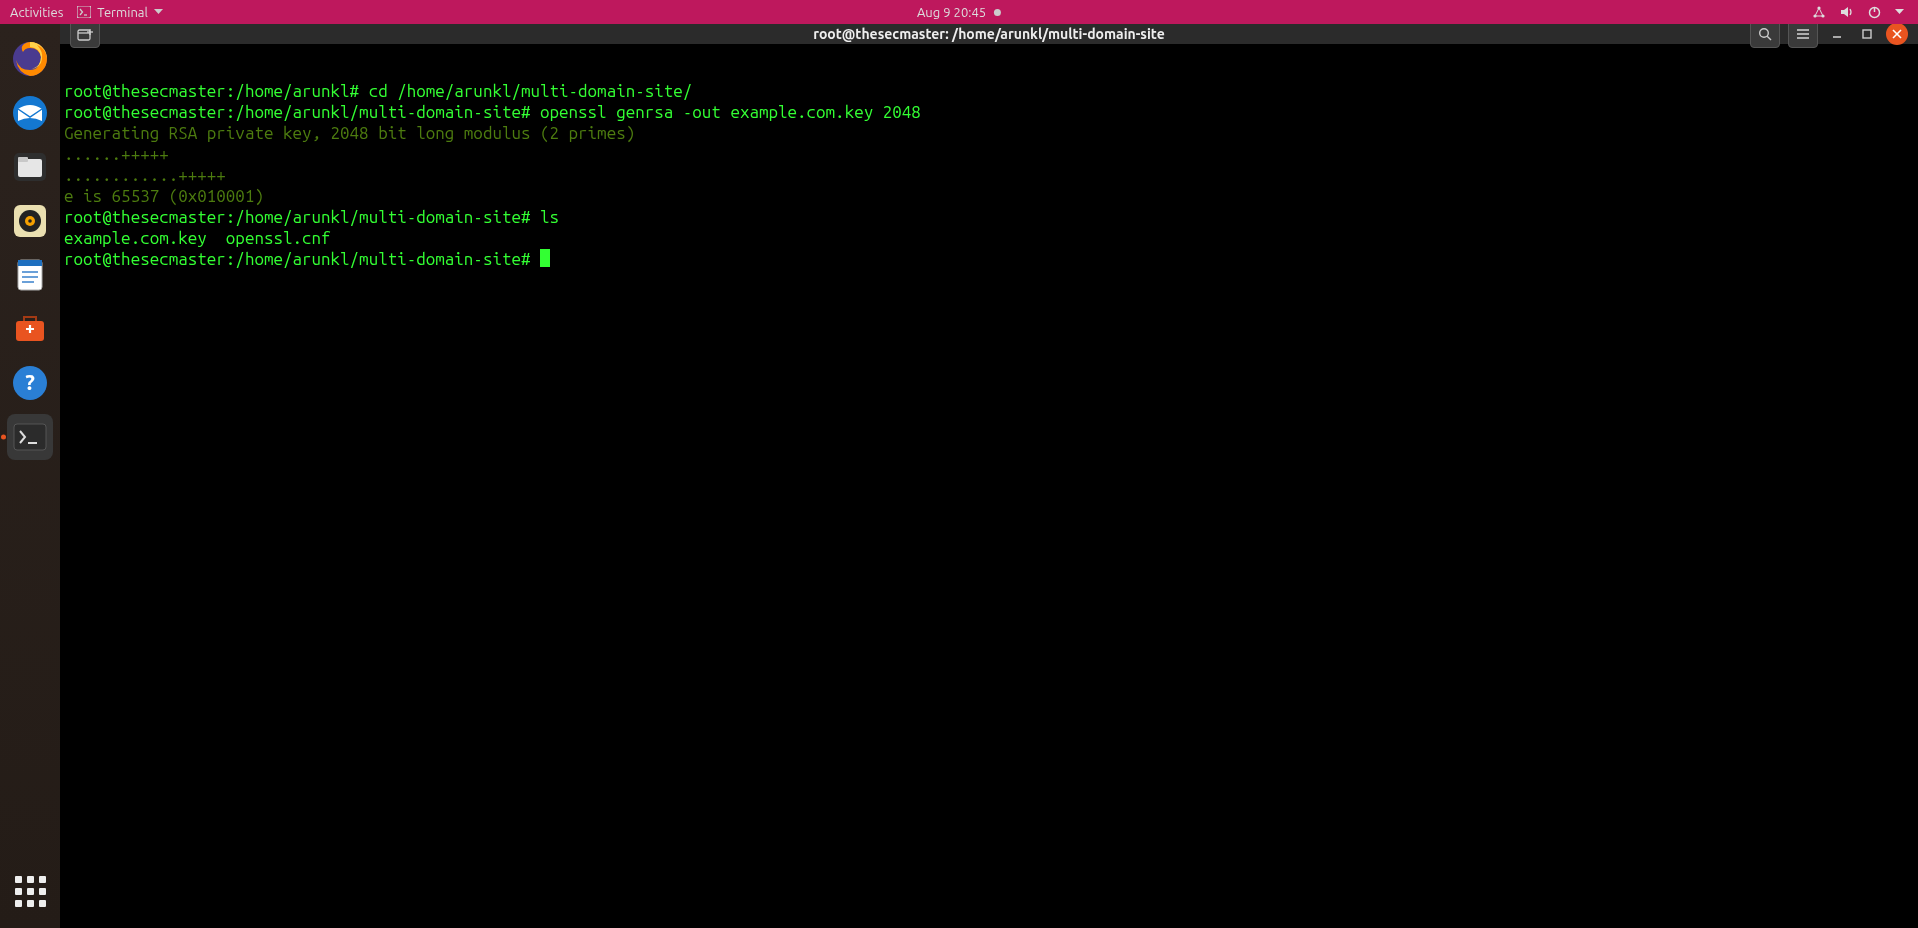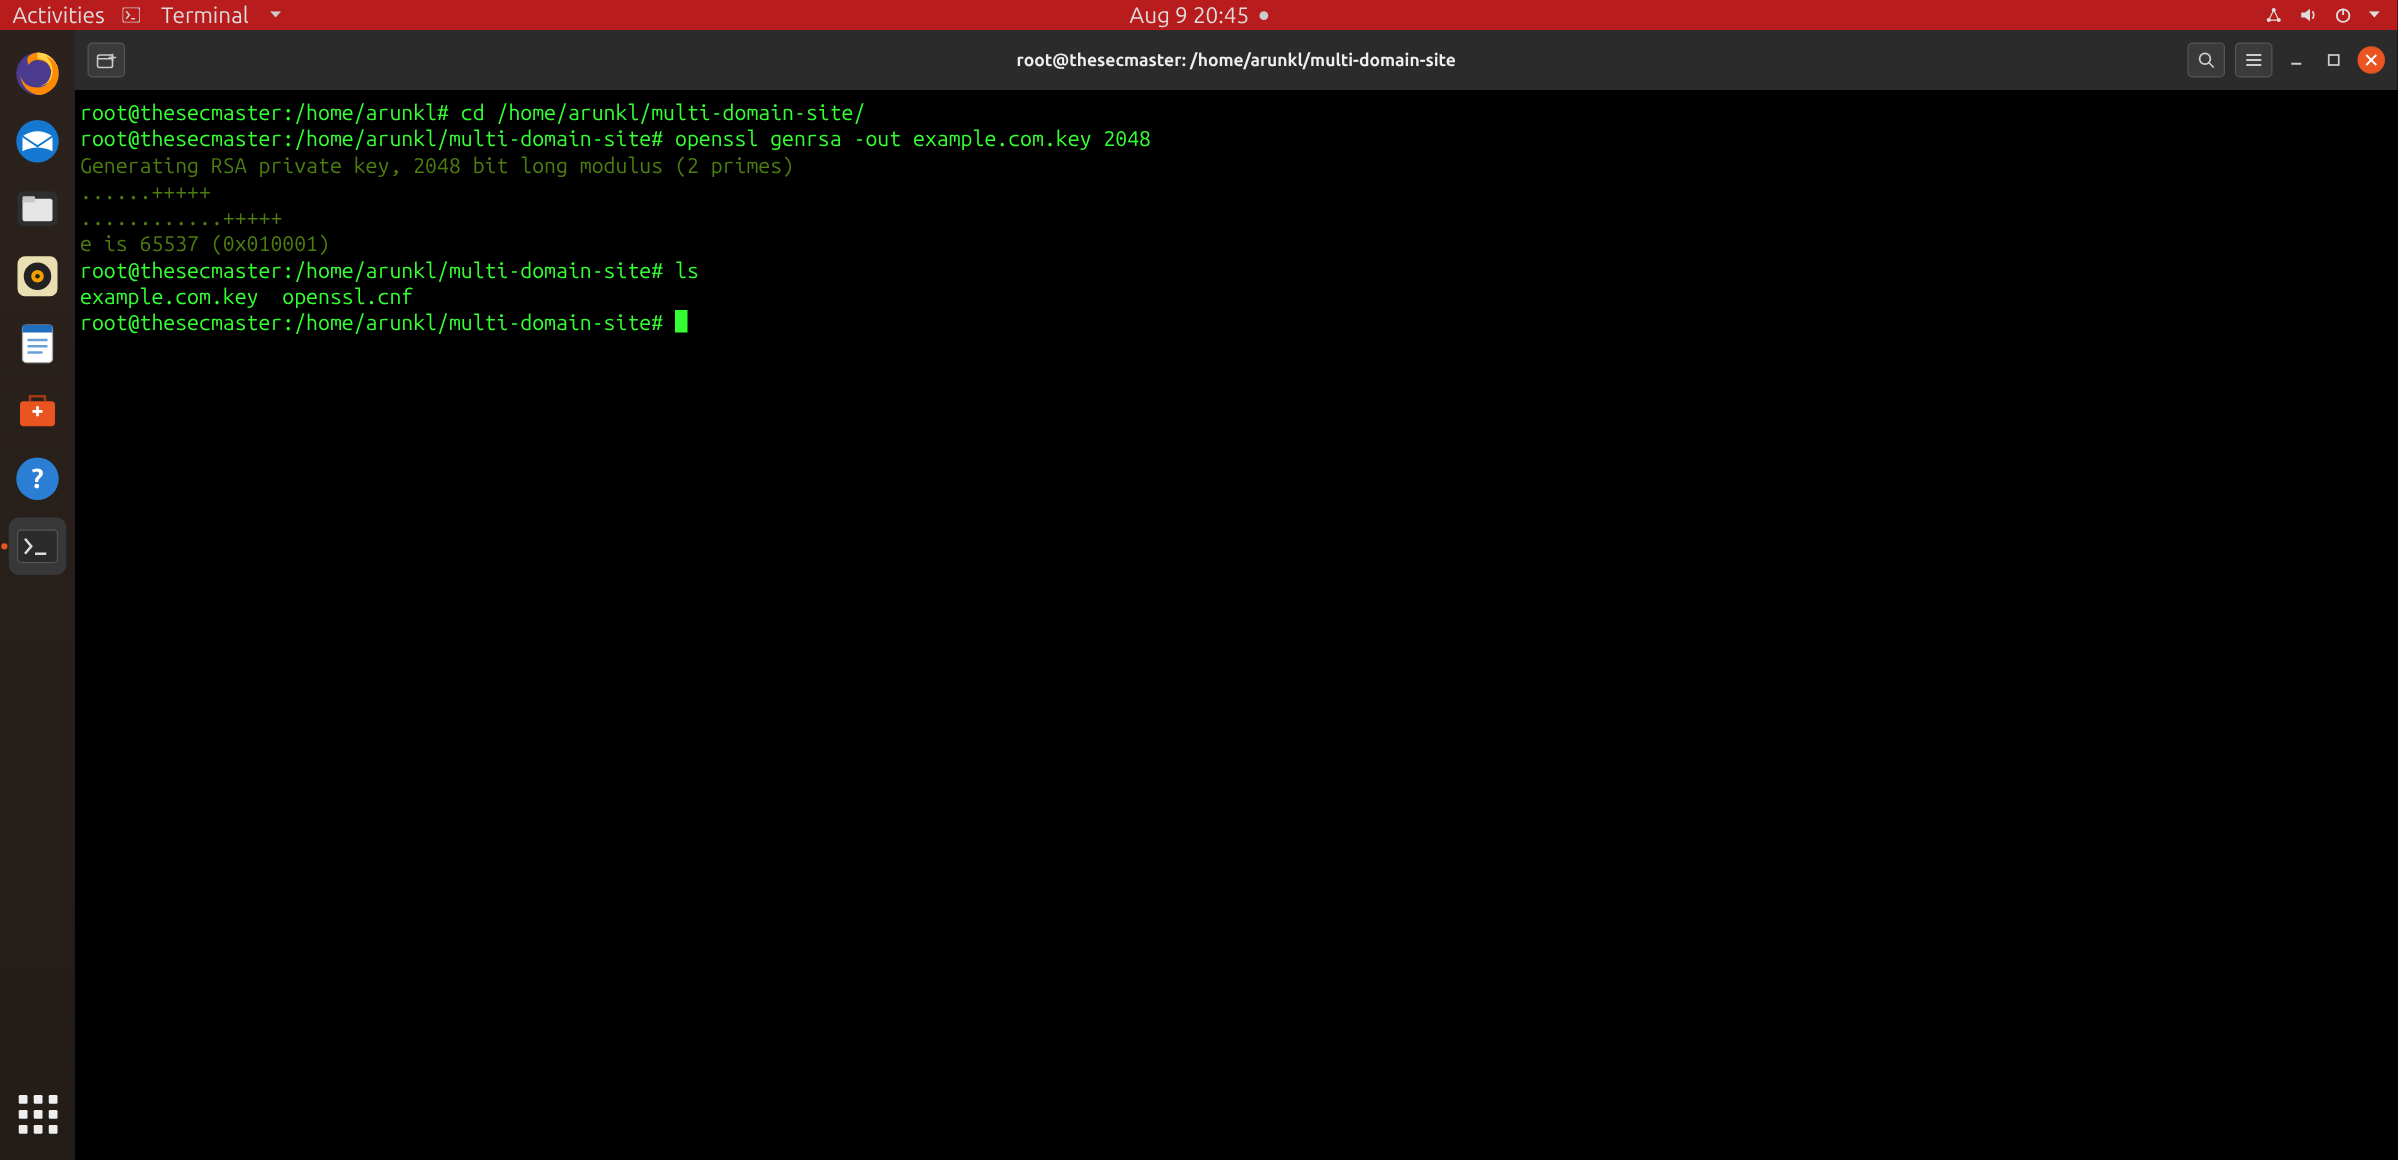--- a/index.html
+++ b/index.html
@@ -11,31 +11,31 @@
     font-family: "Ubuntu", sans-serif;
     background: #000;
     user-select: none;
   }
 
   
   .topbar {
     position: absolute;
     left: 0; top: 0; right: 0;
     height: 24px;
-    background: #b91c1c;
+    background: #be185d;
     color: #ddd;
-    font-size: 18px;
+    font-size: 13px;
     display: flex;
     align-items: center;
     z-index: 10;
   }
   .topbar .left  { display:flex; align-items:center; gap:14px; padding-left:10px; }
   .topbar .center{ position:absolute; left:50%; transform:translateX(-50%); display:flex; align-items:center; gap:8px;}
   .topbar .right { margin-left:auto; display:flex; align-items:center; gap:14px; padding-right:14px;}
-  .topbar .app-menu { display:flex; align-items:center; gap:17px;}
+  .topbar .app-menu { display:flex; align-items:center; gap:6px;}
   .topbar svg { display:block; }
   .dot { width:7px; height:7px; border-radius:50%; background:#ccc; }
 
   
   .dock {
     position:absolute;
     left:0; top:24px; bottom:0;
     width:60px;
     background: linear-gradient(#2b221d,#241c17);
     display:flex;
@@ -61,21 +61,21 @@
     display:grid; grid-template-columns:repeat(3,7px); grid-template-rows:repeat(3,7px);
     gap:5px; align-content:center; justify-content:center;
     margin-bottom:14px;
   }
   .dock .apps-grid span{ background:#eee; border-radius:1px; }
 
   
   .titlebar {
     position:absolute;
     left:60px; top:24px; right:0;
-    height:48px;
+    height:20px;
     background:#2b2b2b;
     display:flex; align-items:center;
     color:#ddd; font-size:14px;
     z-index:4;
   }
   .titlebar .tab-btn{
     width:28px; height:26px; margin-left:10px;
     background:#3a3a3a; border:1px solid #555; border-radius:4px;
     display:flex; align-items:center; justify-content:center;
   }

